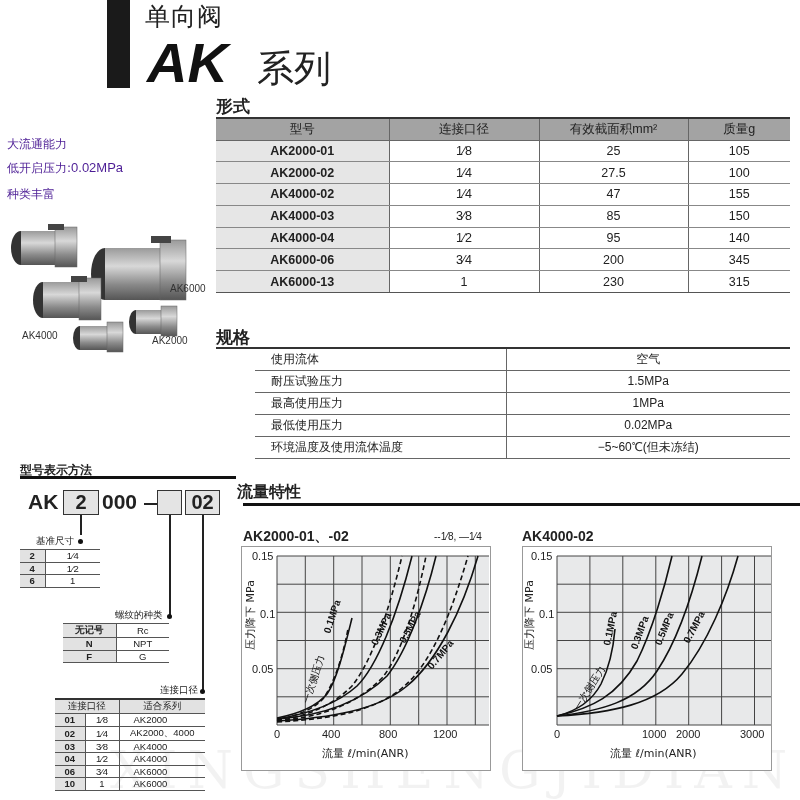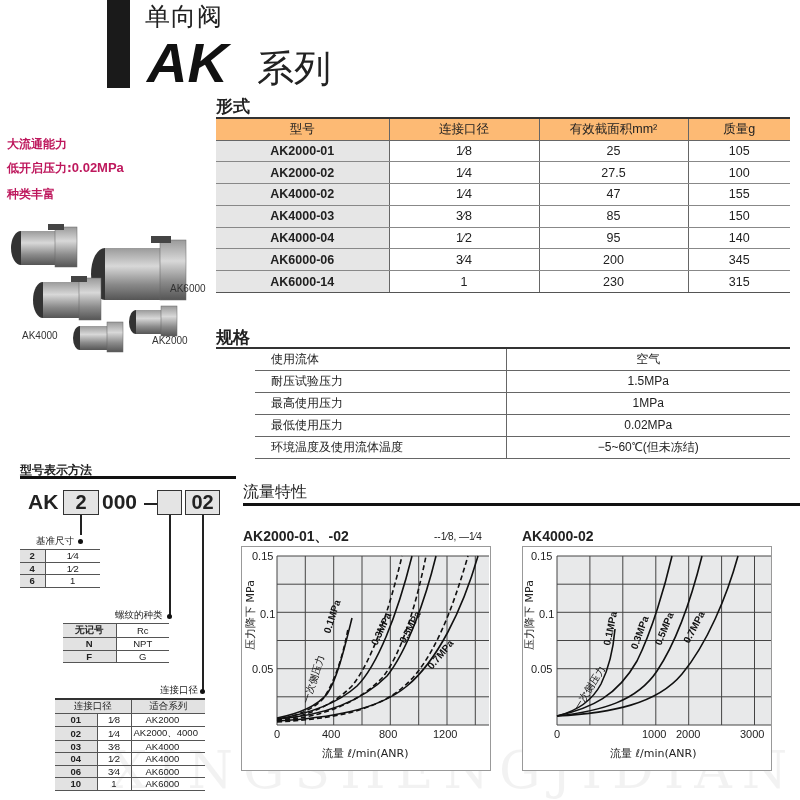--- a/index.html
+++ b/index.html
@@ -10,36 +10,36 @@
   .title-bar { left: 107px; top: 0; width: 23px; height: 88px; background: #1a1a1a; }
   .title-cn { left: 145px; top: 0; font-size: 25px; color: #222; letter-spacing: 1px; }
   .title-ak { left: 147px; top: 35px; font-family: "Liberation Sans", sans-serif; font-size: 56px; font-weight: bold; font-style: italic; line-height: 56px; color: #111; }
   .title-series { left: 257px; top: 44px; font-size: 37px; color: #222; }
 
   .section-h { font-size: 17px; font-weight: bold; color: #222; }
 
   
   table { border-collapse: collapse; }
   .t-form { left: 216px; top: 117px; width: 574px; font-family: "Liberation Sans", sans-serif; font-size: 12.5px; }
-  .t-form th { background: #fdba74; font-weight: normal; height: 22px; border-top: 2px solid #333; border-bottom: 1px solid #666; }
+  .t-form th { background: #a3a3a3; font-weight: normal; height: 22px; border-top: 2px solid #333; border-bottom: 1px solid #666; }
   .t-form td { height: 21.8px; text-align: center; border-bottom: 1px solid #888; margin-left: 36px; }
   .t-form td:first-child { background: #e6e6e6; font-weight: bold; }
   .t-form td + td, .t-form th + th { border-left: 1px solid #666; }
   .t-form tr:last-child td { border-bottom: 1px solid #555; }
 
   .t-spec { left: 216px; top: 347px; width: 574px; font-size: 12px; }
   .t-spec td { height: 22px; border-bottom: 1px solid #666; }
   .t-spec tr:first-child td { border-top: 2px solid #333; }
   .t-spec td:first-child { padding-left: 55px; width: 290px; }
   .t-spec td:first-child { border-left: none; }
   .t-spec td + td { text-align: center; border-left: 1px solid #666; font-family: "Liberation Sans", sans-serif; }
   .t-spec tr:first-child td:first-child, .t-spec td:first-child { }
 
   
-  .feat { left: 7px; font-size: 12px; font-weight: bold; color: #be185d; text-align: right; }
+  .feat { left: 7px; font-size: 12px; font-weight: normal; color: #4c1d95; text-align: right; }
 
   
   .photo { left: 5px; top: 218px; width: 208px; height: 140px; }
   .photo-label { font-family: "Liberation Sans", sans-serif; font-size: 10px; color: #333; }
 
   
   .mc-title { left: 20px; top: 462px; font-size: 12px; font-weight: bold; }
   .mc-rule { left: 20px; top: 476px; width: 216px; height: 3px; background: #111; }
   .mc-ak { left: 28px; top: 490px; font-family: "Liberation Sans", sans-serif; font-size: 21px; font-weight: bold; }
   .mc-box { border: 1.5px solid #333; background: #e4e4e4; text-align: center; font-family: "Liberation Sans", sans-serif; font-size: 20px; font-weight: bold; height: 25px; line-height: 22px; }
@@ -49,21 +49,21 @@
   .dot { width: 5px; height: 5px; border-radius: 50%; background: #111; }
 
   .small-t { font-family: "Liberation Sans", sans-serif; font-size: 9.5px; }
   .small-t td { height: 12.5px; border-bottom: 1px solid #555; text-align: center; padding: 0 2px; }
   .small-t td:first-child { background: #e2e2e2; font-weight: bold; border-right: 1px solid #555; }
   .small-t th { background: #e2e2e2; font-weight: normal; height: 13px; border-top: 2px solid #333; border-bottom: 1px solid #555; }
   .small-t th + th { border-left: 1px solid #555; }
   .small-cap { font-size: 9.5px; }
 
   
-  .flow-h { left: 243px; top: 482px; font-size: 16px; font-weight: normal; }
+  .flow-h { left: 237px; top: 482px; font-size: 16px; font-weight: bold; }
   .flow-rule { left: 243px; top: 503px; width: 557px; height: 3px; background: #111; }
   .chart-title { font-family: "Liberation Sans", sans-serif; font-size: 14px; font-weight: bold; }
   .chart-frame { border: 1px solid #999; background: #fff; }
   .legend-note { font-family: "Liberation Sans", sans-serif; font-size: 10px; color: #222; }
   .tick { font-family: "Liberation Sans", sans-serif; font-size: 11px; color: #222; text-align: center; }
   .axis-lbl { font-size: 11px; color: #222; }
 
   .watermark { left: 110px; top: 740px; font-family: "DejaVu Serif", serif; font-size: 52px; color: rgba(0,0,0,0.05); letter-spacing: 10px; white-space: nowrap; }
 </style>
 </head>
@@ -168,21 +168,21 @@
         <td>95</td>
         <td>140</td>
       </tr>
     <tr>
         <td>AK6000-06</td>
         <td>3⁄4</td>
         <td>200</td>
         <td>345</td>
       </tr>
     <tr>
-        <td>AK6000-14</td>
+        <td>AK6000-13</td>
         <td>1</td>
         <td>230</td>
         <td>315</td>
       </tr>
   </tbody>
 </table>
 
 <div class="abs section-h" style="left:216px;top:326px;">规格</div>
 <table class="abs t-spec">
   <tbody>
@@ -266,28 +266,28 @@
 <div class="abs small-cap" style="left:160px;top:684px;">连接口径</div>
 <table class="abs small-t" style="left:55px;top:698px;width:150px;">
   <thead>
     <tr>
         <th colspan="2" style="width:60px;">连接口径</th>
         <th>适合系列</th>
       </tr>
   </thead>
   <tbody>
     <tr>
-        <td style="width:42px;">01</td>
+        <td style="width:30px;">01</td>
         <td style="width:34px;border-right:1px solid #555;">1⁄8</td>
         <td style="text-align:left;padding-left:14px;">AK2000</td>
       </tr>
     <tr>
         <td>02</td>
         <td style="border-right:1px solid #555;">1⁄4</td>
-        <td style="text-align:left;">AK2000、4000</td>
+        <td style="text-align:center;">AK2000、4000</td>
       </tr>
     <tr>
         <td>03</td>
         <td style="border-right:1px solid #555;">3⁄8</td>
         <td style="text-align:left;padding-left:14px;">AK4000</td>
       </tr>
     <tr>
         <td>04</td>
         <td style="border-right:1px solid #555;">1⁄2</td>
         <td style="text-align:left;padding-left:14px;">AK4000</td>

